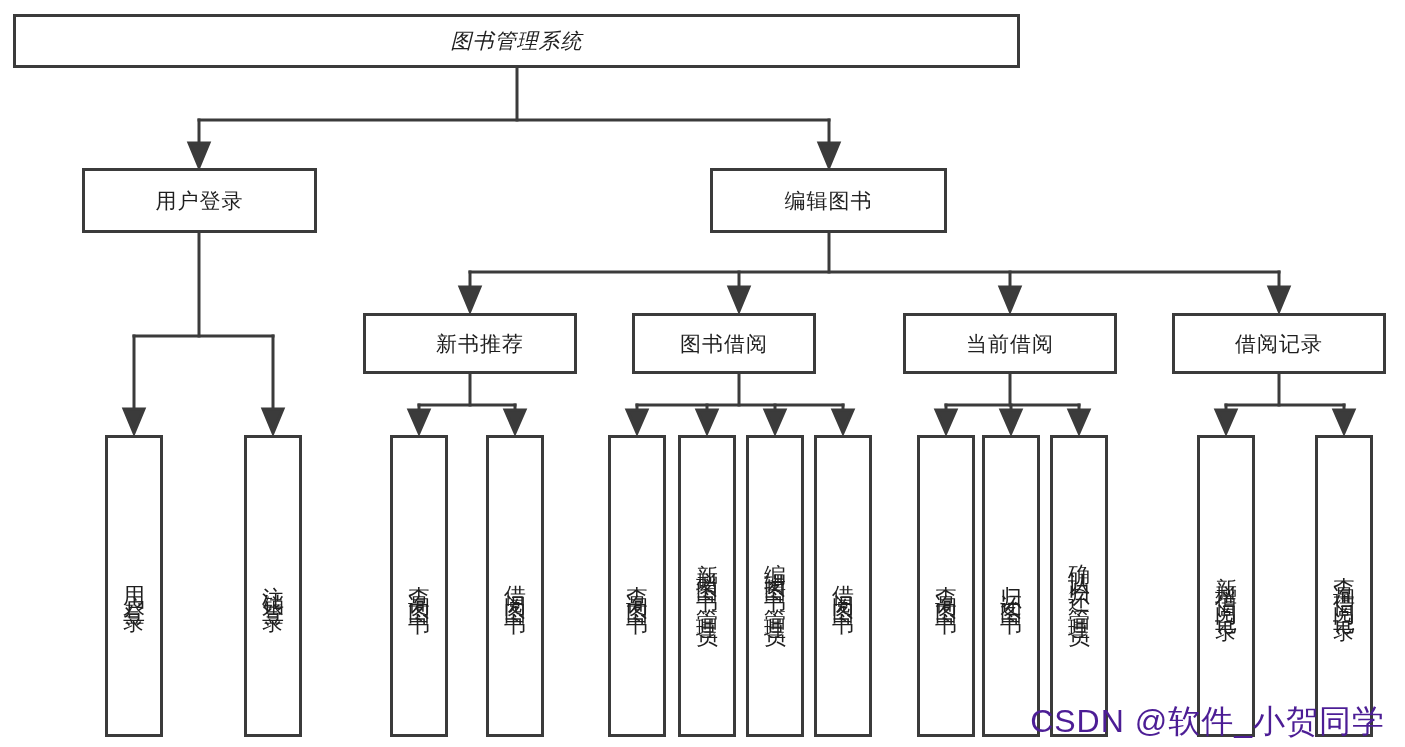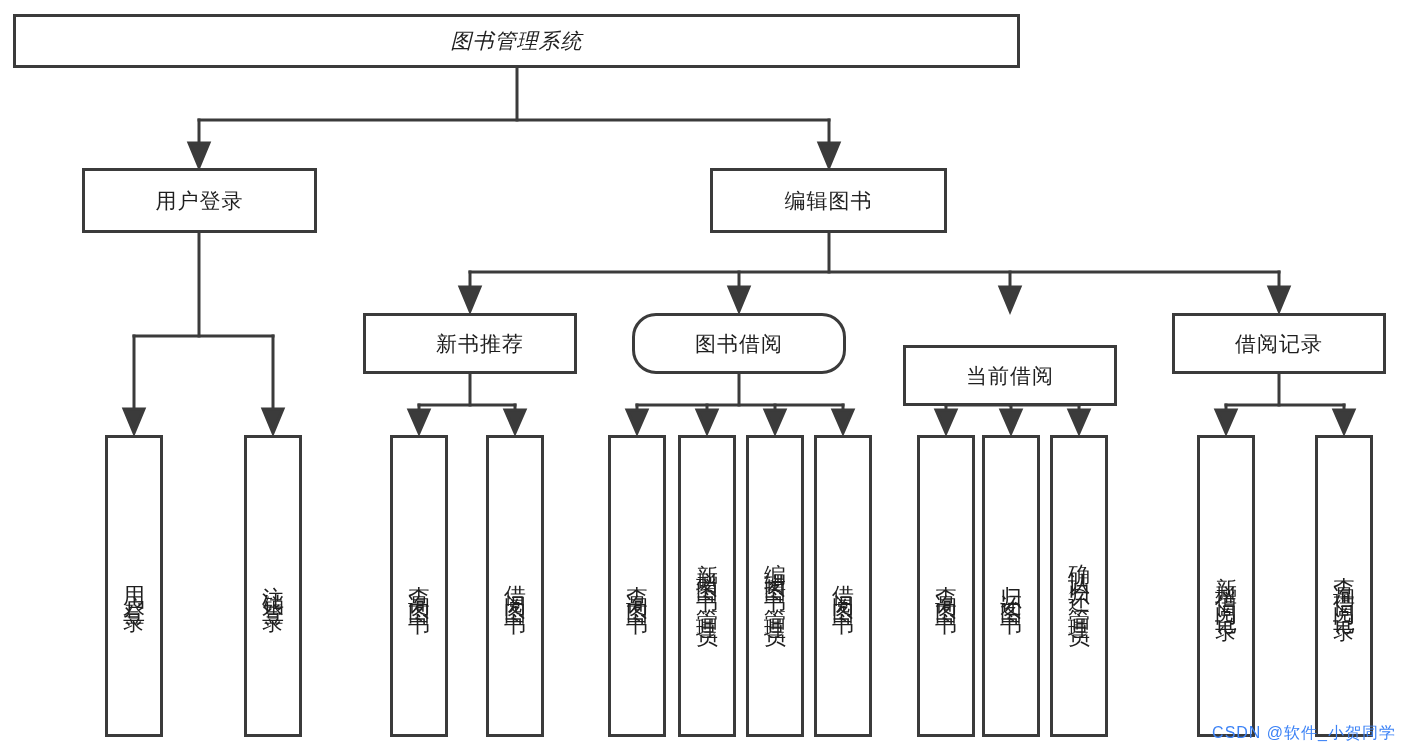--- a/index.html
+++ b/index.html
@@ -51,25 +51,25 @@
     writing-mode: vertical-rl;
     text-orientation: mixed;
     white-space: nowrap;
     font-size: 22px;
     line-height: 1;
     letter-spacing: 9px;
     color: #1f1f1f;
   }
   #watermark {
     position: absolute;
-    right: 9px;
+    right: 20px;
     bottom: 3px;
     z-index: 2;
-    font-size: 16px;
-    color: #3b82f6;
+    font-size: 32px;
+    color: #4c1d95;
     letter-spacing: 1px;
   }
 </style>
 </head>
 <body>
 
 <div id="canvas">
 
   <svg id="connectors" width="1405" height="747" viewBox="0 0 1405 747">
     <g stroke="#3b3b3b" stroke-width="3" fill="#3b3b3b" stroke-linecap="square">
@@ -156,24 +156,24 @@
   <div class="hbox" style="left:82px; top:168px; width:235px; height:65px;">
     <span>用户登录</span>
   </div>
   <div class="hbox" style="left:710px; top:168px; width:237px; height:65px;">
     <span>编辑图书</span>
   </div>
 
   <div class="hbox" style="left:363px; top:313px; width:214px; height:61px;padding-left:20px;">
     <span>新书推荐</span>
   </div>
-  <div class="hbox" style="left:632px; top:313px; width:214px; height:61px;border-radius:24px;">
+  <div class="hbox" style="left:632px; top:313px; width:184px; height:61px;">
     <span>图书借阅</span>
   </div>
-  <div class="hbox" style="left:903px; top:313px; width:214px; height:61px;margin-top:32px;">
+  <div class="hbox" style="left:903px; top:313px; width:214px; height:61px;">
     <span>当前借阅</span>
   </div>
   <div class="hbox" style="left:1172px; top:313px; width:214px; height:61px;">
     <span>借阅记录</span>
   </div>
 
   <div class="vbox" style="left:105px;">
     <span class="vtext">用户登录</span>
   </div>
   <div class="vbox" style="left:244px;">

